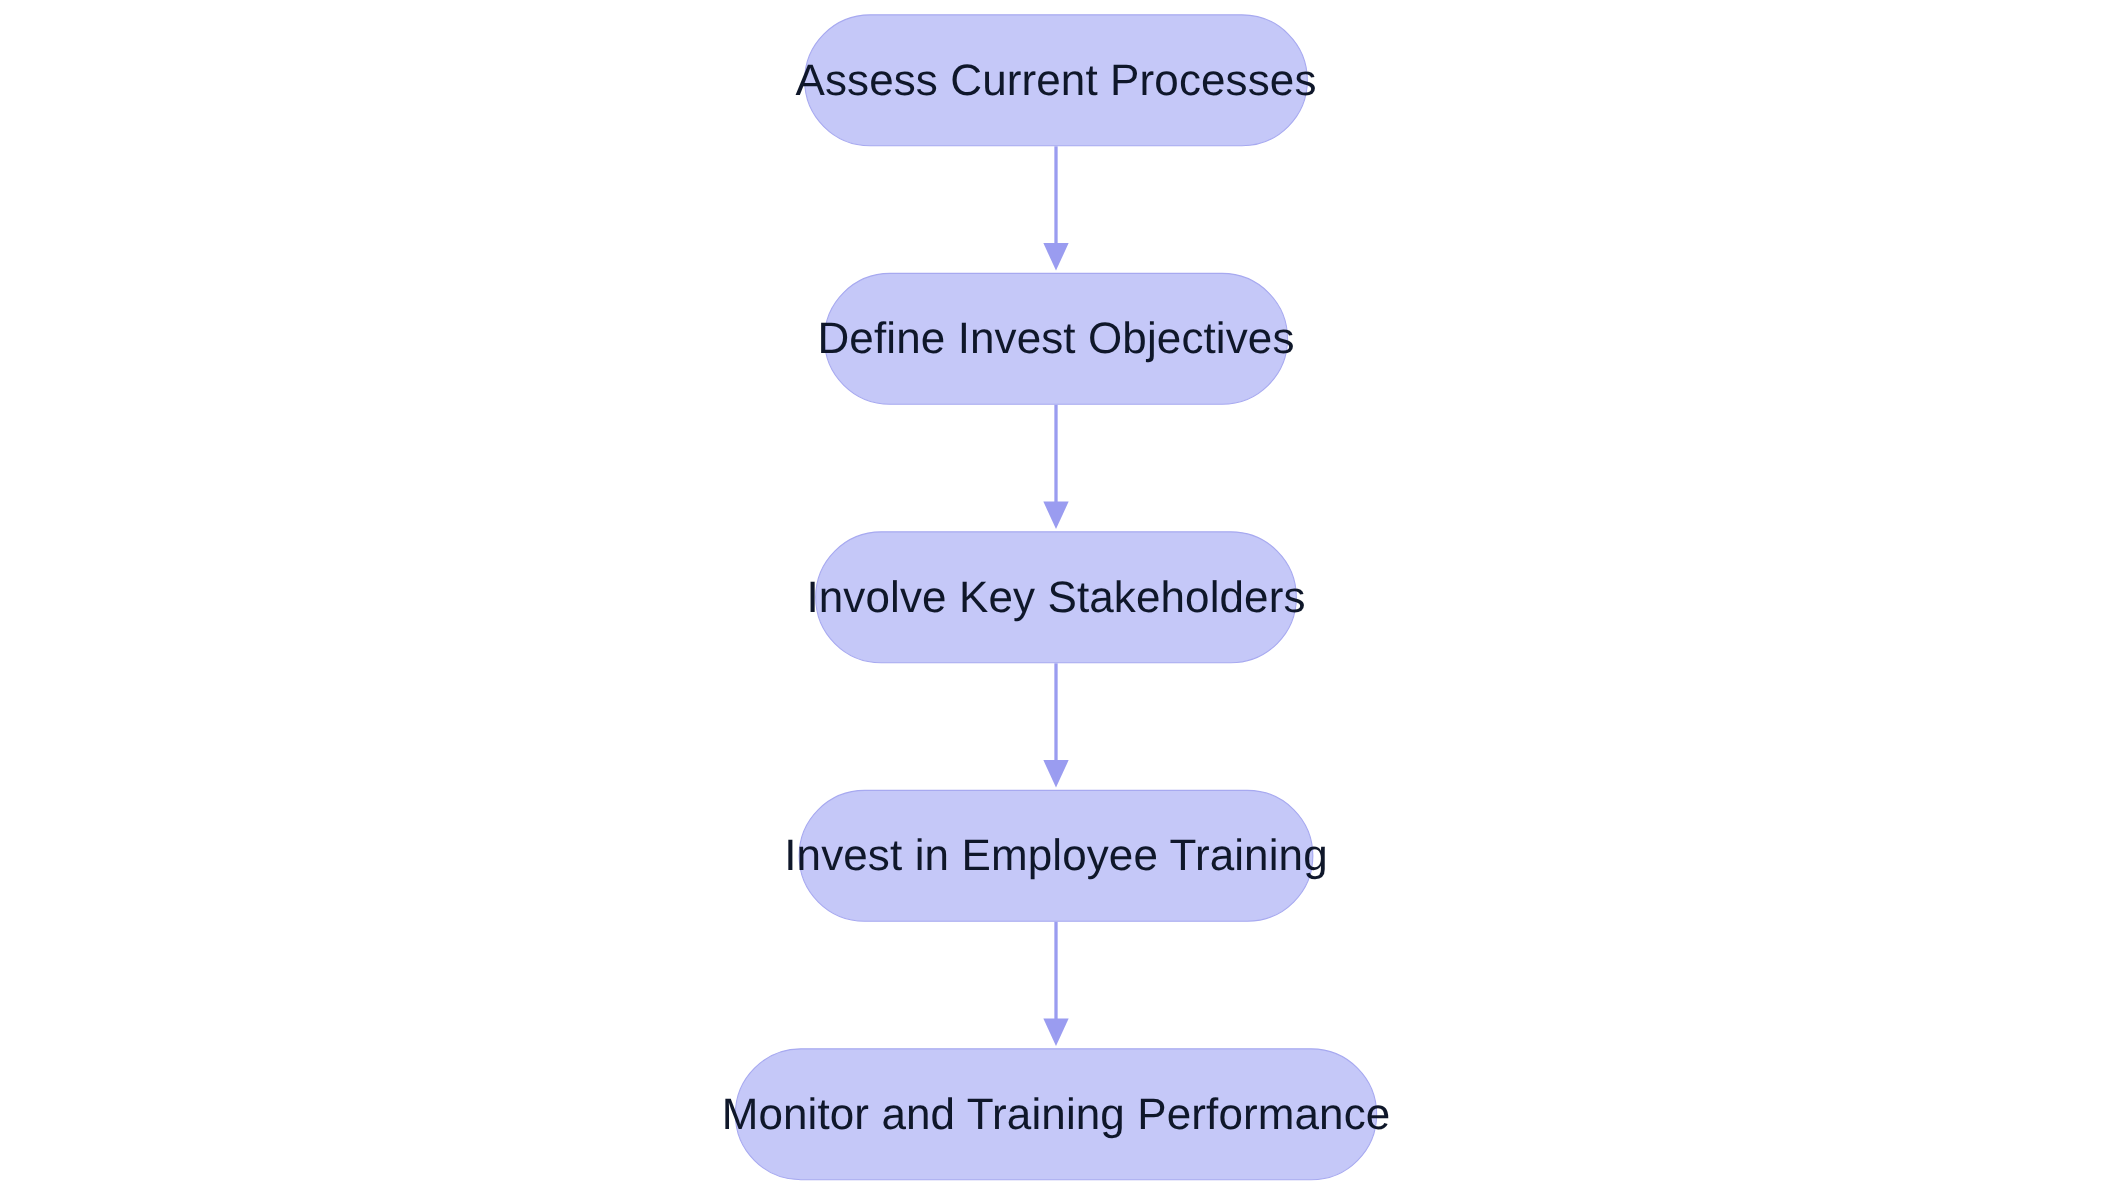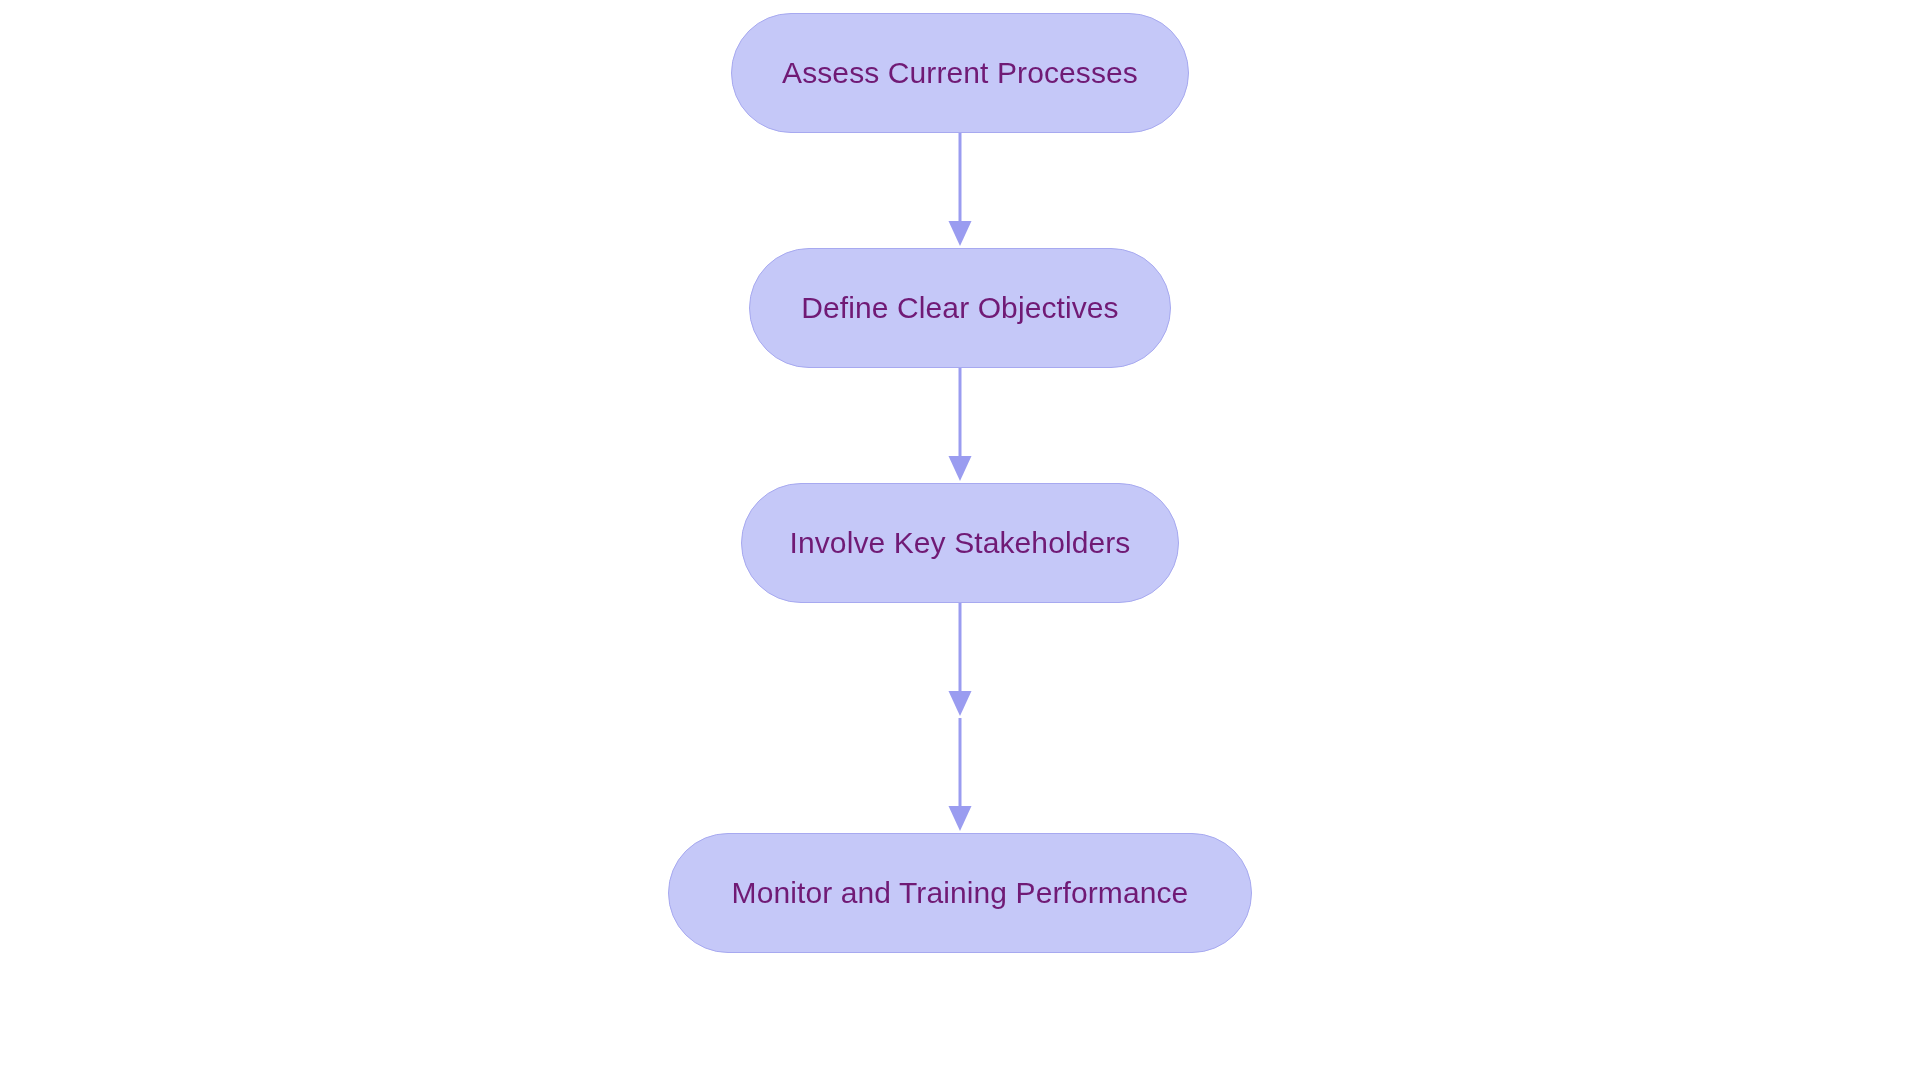--- a/index.html
+++ b/index.html
@@ -32,22 +32,22 @@
     background: #c5c8f8;
     border: 1.6px solid #a7a9f0;
     border-radius: 60px;
     display: flex;
     align-items: center;
     justify-content: center;
     flex: 0 0 auto;
   }
 
   .node-label {
-    color: #701a75;
-    font-size: 30px;
+    color: #0f172a;
+    font-size: 40px;
     font-weight: 400;
     letter-spacing: 0.1px;
     line-height: 1;
     white-space: nowrap;
     font-family: "Liberation Sans", "DejaVu Sans", sans-serif;
   }
 
   
   .node-w0 { width: 458px; }
   .node-w1 { width: 422px; }
@@ -83,41 +83,44 @@
   </div>
 
   <div class="connector">
     <svg viewBox="0 0 30 115" xmlns="http://www.w3.org/2000/svg">
       <line x1="15" y1="0" x2="15" y2="92" stroke="#9a9cf0" stroke-width="3"></line>
       <polygon points="15,113 3.5,88 26.5,88" fill="#9a9cf0"></polygon>
     </svg>
   </div>
 
   <div class="node node-w1">
-    <span class="node-label">Define Clear Objectives</span>
+    <span class="node-label">Define Invest Objectives</span>
   </div>
 
   <div class="connector">
     <svg viewBox="0 0 30 115" xmlns="http://www.w3.org/2000/svg">
       <line x1="15" y1="0" x2="15" y2="92" stroke="#9a9cf0" stroke-width="3"></line>
       <polygon points="15,113 3.5,88 26.5,88" fill="#9a9cf0"></polygon>
     </svg>
   </div>
 
   <div class="node node-w2">
     <span class="node-label">Involve Key Stakeholders</span>
   </div>
 
   <div class="connector">
     <svg viewBox="0 0 30 115" xmlns="http://www.w3.org/2000/svg">
       <line x1="15" y1="0" x2="15" y2="92" stroke="#9a9cf0" stroke-width="3"></line>
       <polygon points="15,113 3.5,88 26.5,88" fill="#9a9cf0"></polygon>
     </svg>
   </div>
 
+  <div class="node node-w3">
+    <span class="node-label">Invest in Employee Training</span>
+  </div>
 
   <div class="connector">
     <svg viewBox="0 0 30 115" xmlns="http://www.w3.org/2000/svg">
       <line x1="15" y1="0" x2="15" y2="92" stroke="#9a9cf0" stroke-width="3"></line>
       <polygon points="15,113 3.5,88 26.5,88" fill="#9a9cf0"></polygon>
     </svg>
   </div>
 
   <div class="node node-w4">
     <span class="node-label">Monitor and Training Performance</span>

